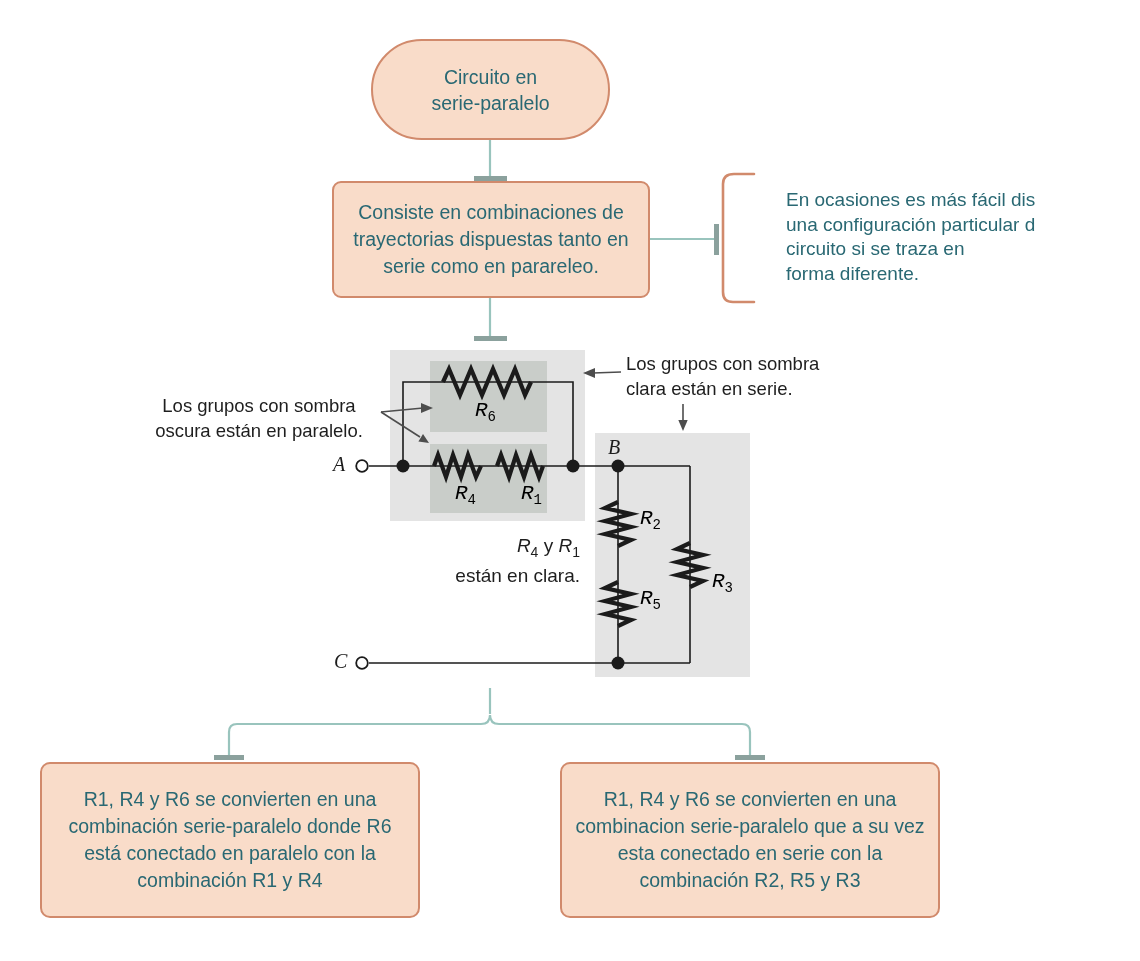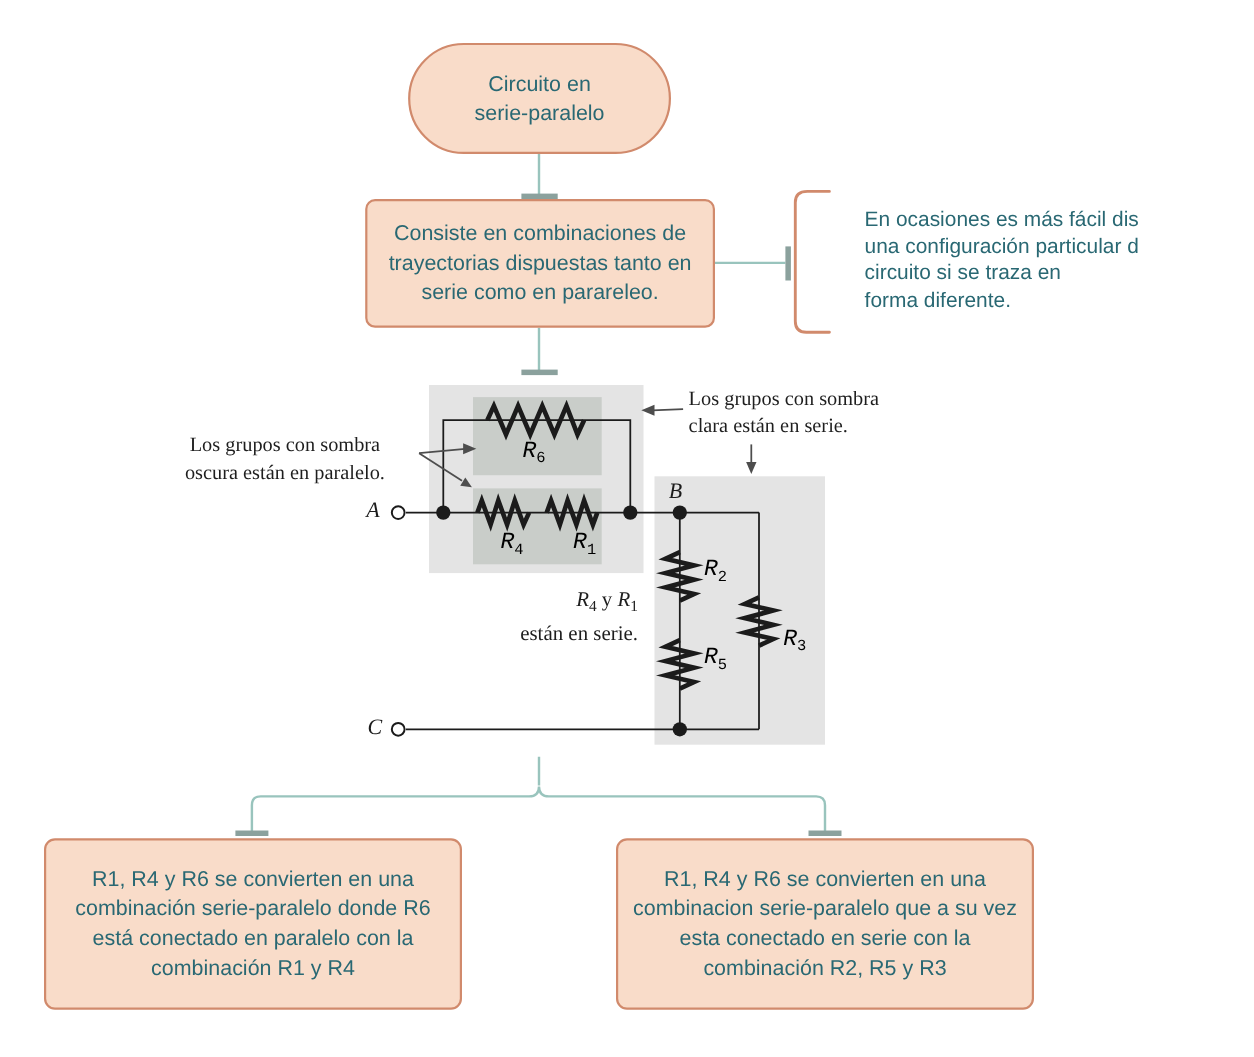--- a/index.html
+++ b/index.html
@@ -17,21 +17,21 @@
   .pill{left:371px;top:39px;width:239px;height:101px;border-radius:52px;line-height:26px;}
   .def-box{left:332px;top:181px;width:318px;height:117px;border-radius:9px;}
   .outcome-left{left:40px;top:762px;width:380px;height:156px;border-radius:10px;padding:0 6px;}
   .outcome-right{left:560px;top:762px;width:380px;height:156px;border-radius:10px;padding:0 4px;}
 
   
   .note-text{position:absolute;z-index:2;left:746px;top:188px;width:345px;
              color:var(--node-text,#296873);font-size:19px;line-height:24.5px;text-align:left;margin-left:40px;}
 
   
-  .serif{position:absolute;z-index:2;font-family:Liberation Serif, serif;
+  .serif{position:absolute;z-index:2;font-family:Liberation Sans, sans-serif;
          color:var(--annotation-text,#1e1e1e);}
   .ann-dark{left:140px;top:393px;width:238px;font-size:18.5px;line-height:25px;text-align:center;}
   .ann-light{left:626px;top:351px;width:230px;font-size:18.5px;line-height:25px;text-align:left;}
   .caption{left:395px;top:534px;width:185px;font-size:19px;line-height:24px;text-align:right;}
 
   .rlabel{position:absolute;z-index:2;font-family:Liberation Mono, monospace;
           font-style:italic;font-size:21px;color:#000000;text-align:right;}
   .rlabel sub,.caption sub{font-style:normal;font-size:14px;}
   .term-label{position:absolute;z-index:2;font-family:"Liberation Serif","DejaVu Serif",serif;
               font-style:italic;font-size:20px;color:#1c1c1c;}
@@ -125,21 +125,21 @@
     <div>Consiste en combinaciones de<br>trayectorias dispuestas tanto en<br>serie como en parareleo.</div>
   </div>
 
   <div class="note-text">En ocasiones es más fácil discernir<br>una configuración particular de un<br>circuito si se traza en<br>forma diferente.</div>
 
   <div class="serif ann-dark">Los grupos con sombra<br>oscura están en paralelo.</div>
   <div class="serif ann-light">Los grupos con sombra<br>clara están en serie.</div>
 
   <div class="serif caption">
     <span><i>R</i><sub>4</sub><span> y </span><i>R</i><sub>1</sub></span><br>
-    <span>están en serie.</span>
+    <span>están en clara.</span>
   </div>
 
   <span class="rlabel" style="left:475px;top:399px;"><span>R</span><sub>6</sub></span>
   <span class="rlabel" style="left:455px;top:482px;"><span>R</span><sub>4</sub></span>
   <span class="rlabel" style="left:521px;top:482px;"><span>R</span><sub>1</sub></span>
   <span class="rlabel" style="left:640px;top:507px;"><span>R</span><sub>2</sub></span>
   <span class="rlabel" style="left:640px;top:587px;"><span>R</span><sub>5</sub></span>
   <span class="rlabel" style="left:712px;top:550px;margin-top:20px;"><span>R</span><sub>3</sub></span>
 
   <span class="term-label" style="left:333px;top:453px;">A</span>

